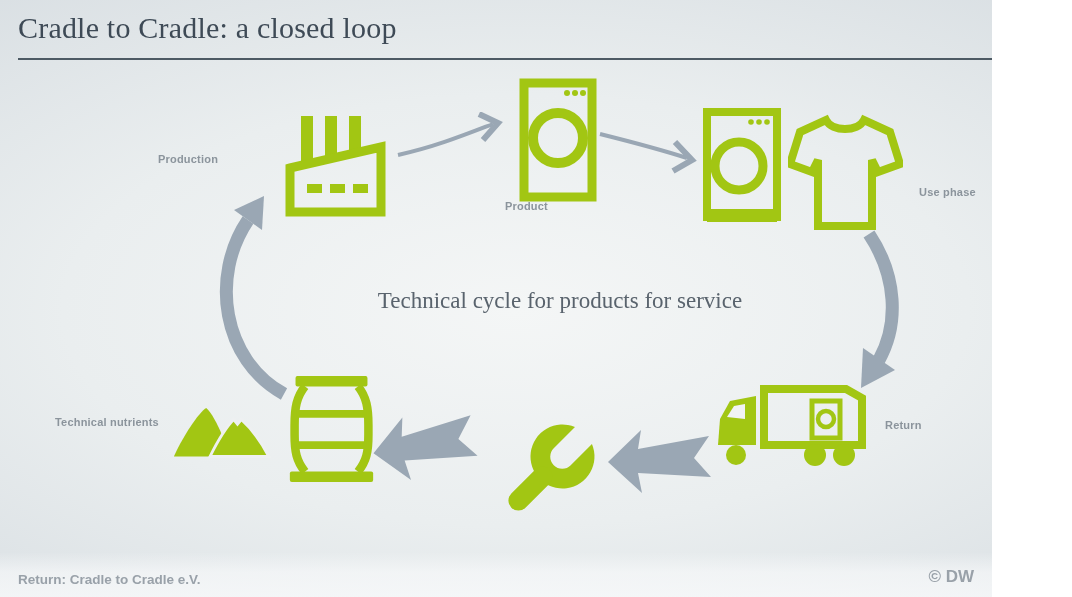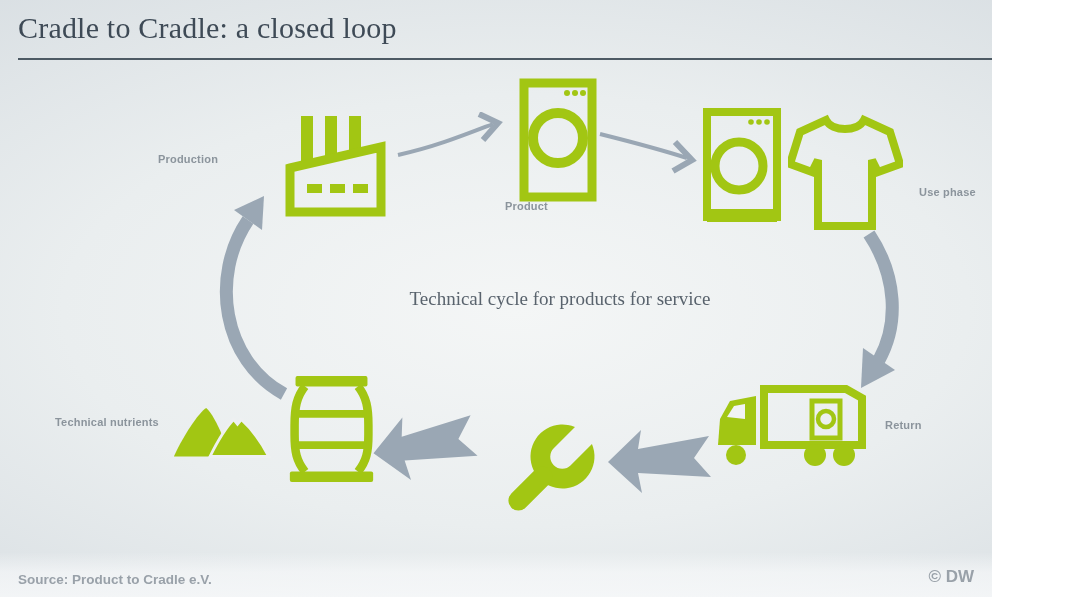--- a/index.html
+++ b/index.html
@@ -29,21 +29,21 @@
   }
   .node-label{
     position:absolute;
     font-size:11px;font-weight:bold;color:var(--label-gray);
     letter-spacing:.2px;
   }
   .caption{
     position:absolute;left:320px;top:288px;width:480px;
     text-align:center;
     font-family:"Liberation Serif", serif;
-    font-size:19px;color:var(--caption-color);
+    font-size:23px;color:var(--caption-color);
   }
   .abs{position:absolute;}
   .gf{fill:var(--accent-green);}
   .gs{fill:none;stroke:var(--accent-green);}
   .af{fill:var(--arrow-gray);}
   .as{fill:none;stroke:var(--arrow-gray);}
   .bgf{fill:#f1f3f4;}
   .ghandle{stroke:var(--accent-green);stroke-width:20;stroke-linecap:round;}
   .footer-band{
     position:absolute;left:0;bottom:0;width:100%;height:45px;
@@ -156,16 +156,16 @@
     <path class="gf" stroke="#eef0f1" stroke-width="3" d="M 40,60 C 48,44 58,28 65,21 L 69,26 L 73,21 C 82,29 94,45 102,60 Z"></path>
   </svg>
   <div class="node-label" style="left:55px;top:412px;width:115px;text-align:left;line-height:20px;">Technical nutrients</div>
 
   <svg class="abs" style="left:194px;top:192px;" width="122" height="212" viewBox="0 0 122 212">
     <path class="as" stroke-width="13" d="M 90,202 C 28,168 16,84 54,28"></path>
     <polygon class="af" points="70,4 68,38 40,18"></polygon>
   </svg>
 
   <div class="footer-band"></div>
-  <div class="footer-source">Source: Product to Cradle e.V.</div>
+  <div class="footer-source">Return: Cradle to Cradle e.V.</div>
   <div class="footer-credit">© DW</div>
 
 </div>
 
 </body></html>

